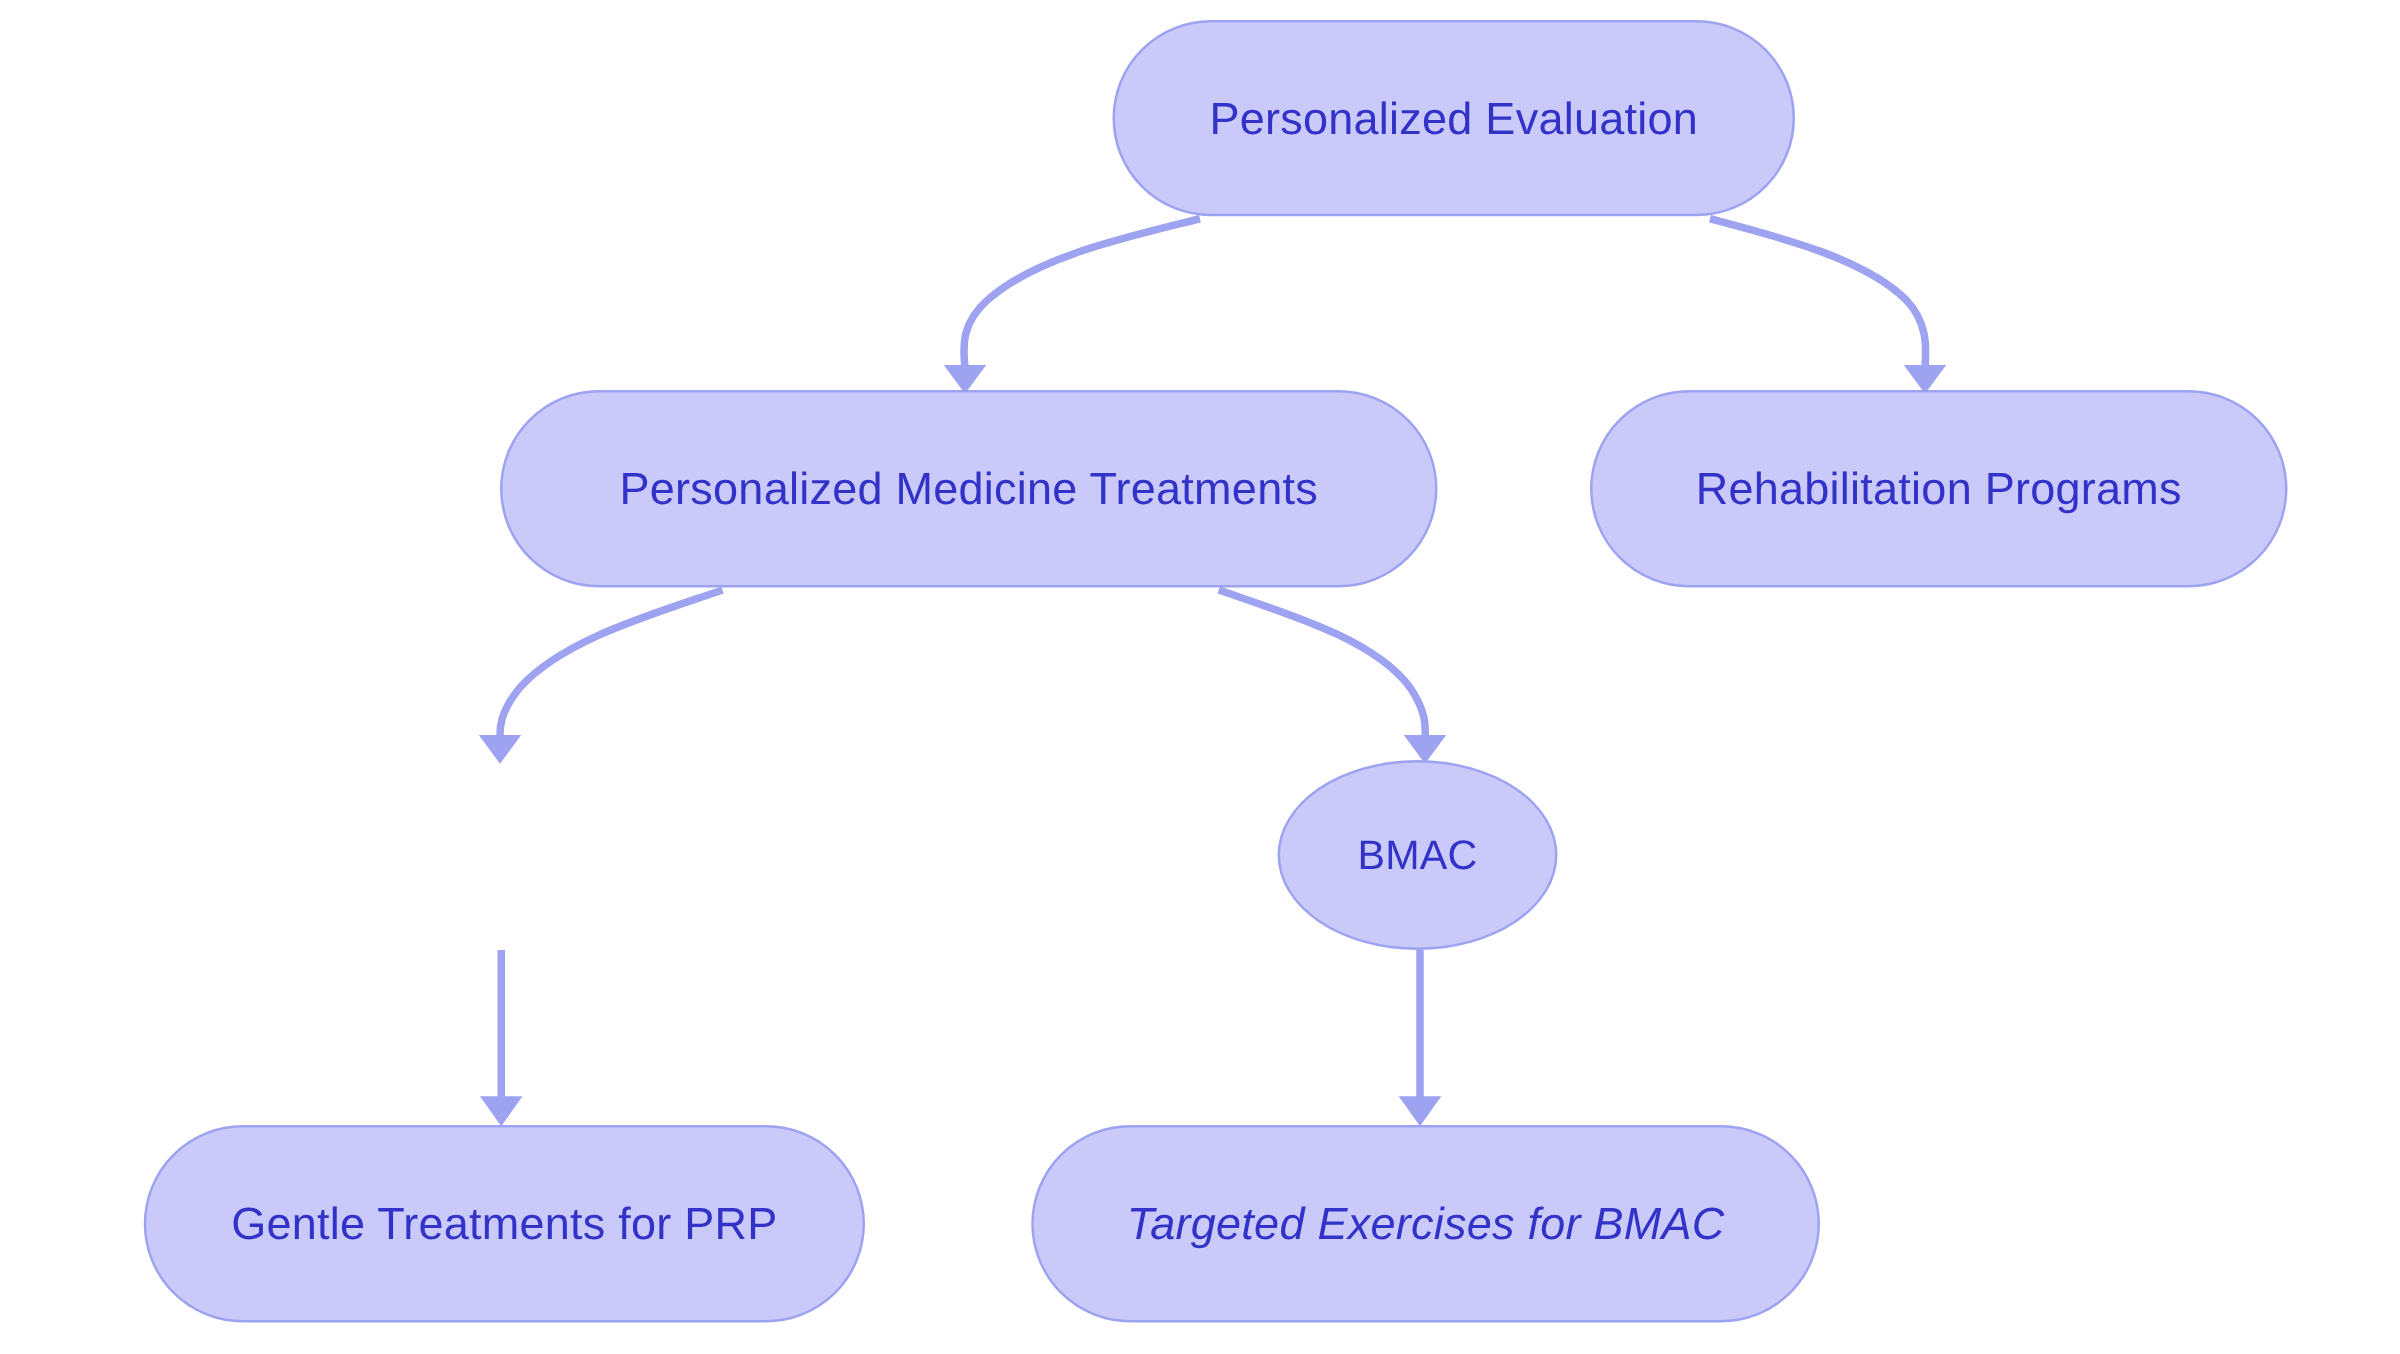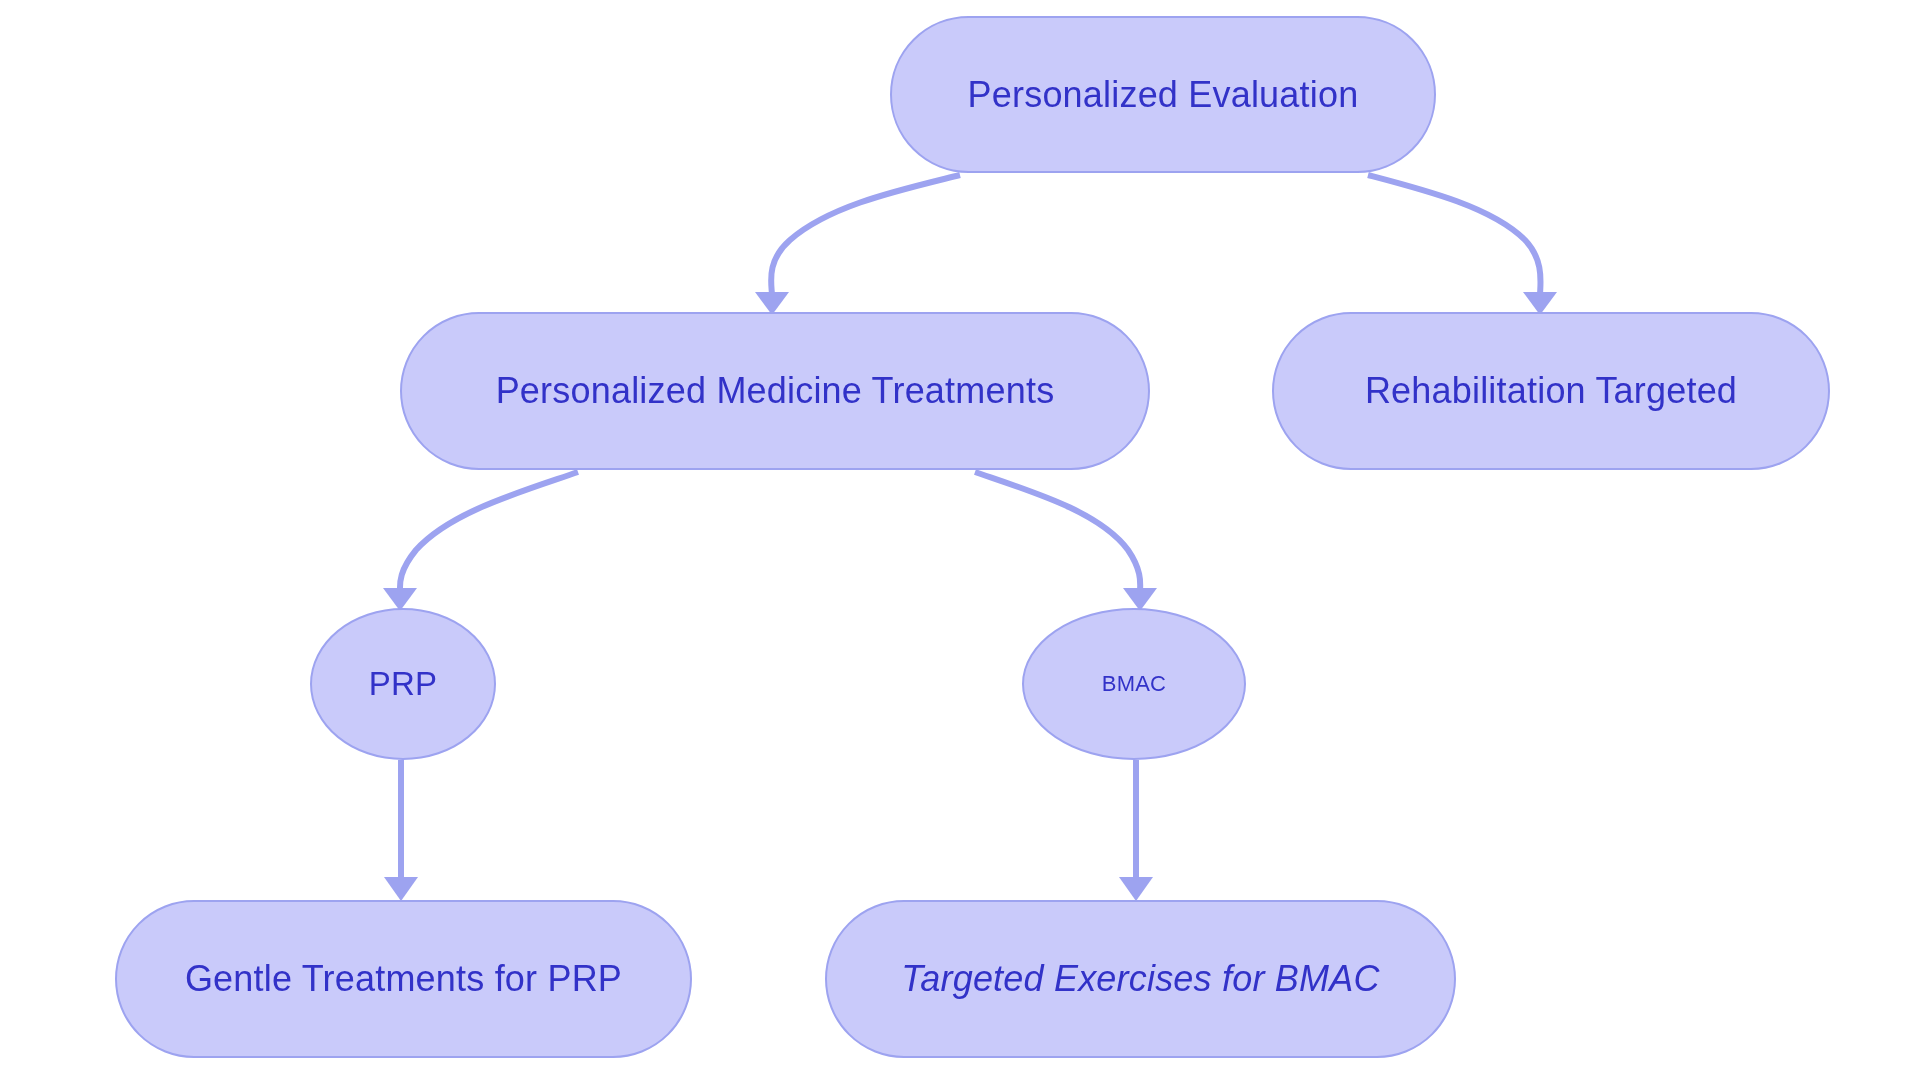--- a/index.html
+++ b/index.html
@@ -71,21 +71,21 @@
     font-size: 36px;
   }
   #node-prp {
     left: 310px;  top: 608px;
     width: 186px; height: 152px;
     font-size: 33px;
   }
   #node-bmac {
     left: 1022px; top: 608px;
     width: 224px; height: 152px;
-    font-size: 22px;
+    font-size: 33px;
   }
   #node-stretch {
     left: 115px;  top: 900px;
     width: 577px; height: 158px;
     font-size: 36px;
   }
   #node-exercise {
     left: 825px;  top: 900px;
     width: 631px; height: 158px;
     font-size: 36px;
@@ -143,26 +143,23 @@
 
   <div class="node pill" id="node-root">
     <span class="node-label">Personalized Evaluation</span>
   </div>
 
   <div class="node pill" id="node-regen">
     <span class="node-label">Personalized Medicine Treatments</span>
   </div>
 
   <div class="node pill" id="node-rehab">
-    <span class="node-label">Rehabilitation Targeted</span>
+    <span class="node-label">Rehabilitation Programs</span>
   </div>
 
-  <div class="node ellipse" id="node-prp">
-    <span class="node-label">PRP</span>
-  </div>
 
   <div class="node ellipse" id="node-bmac">
     <span class="node-label">BMAC</span>
   </div>
 
   <div class="node pill" id="node-stretch">
     <span class="node-label">Gentle Treatments for PRP</span>
   </div>
 
   <div class="node pill" id="node-exercise">

